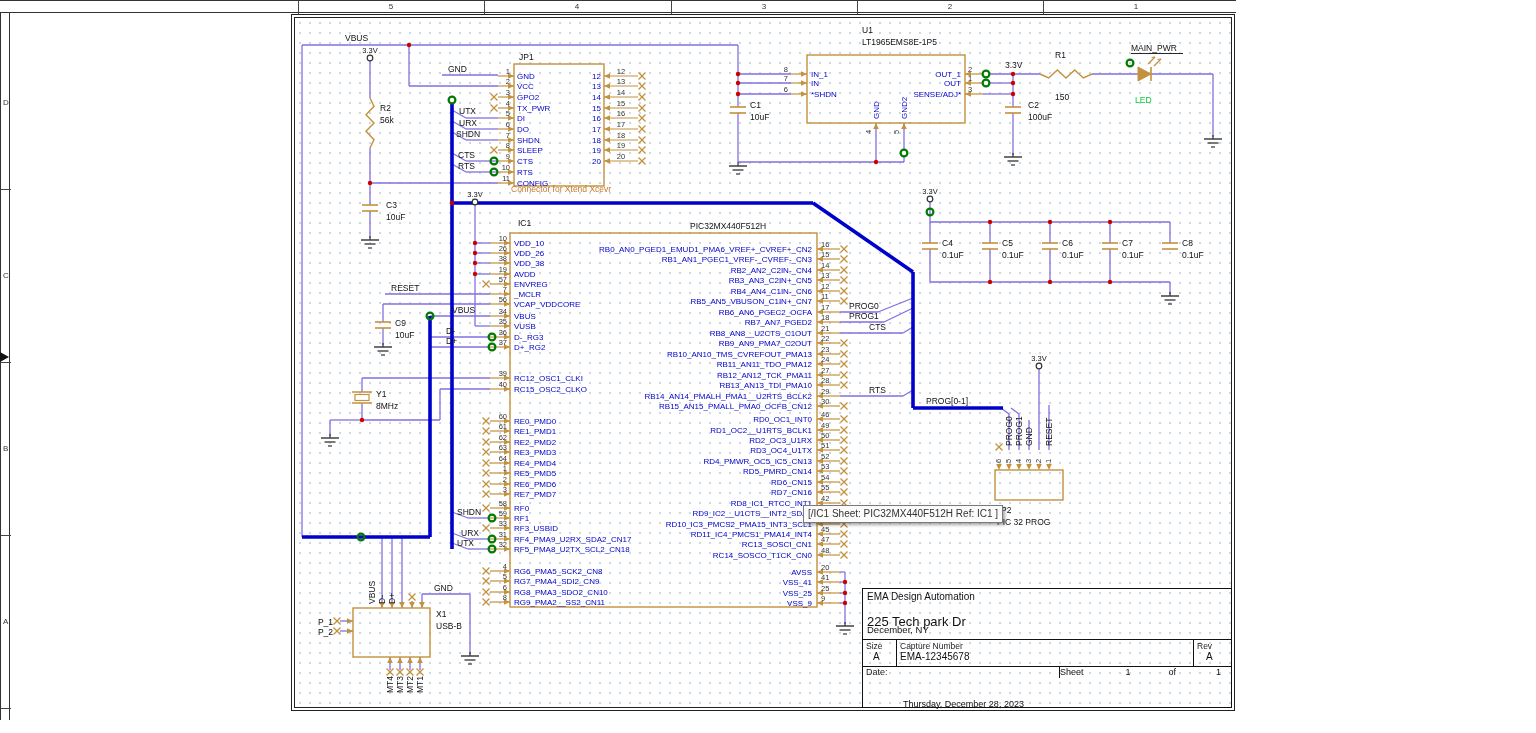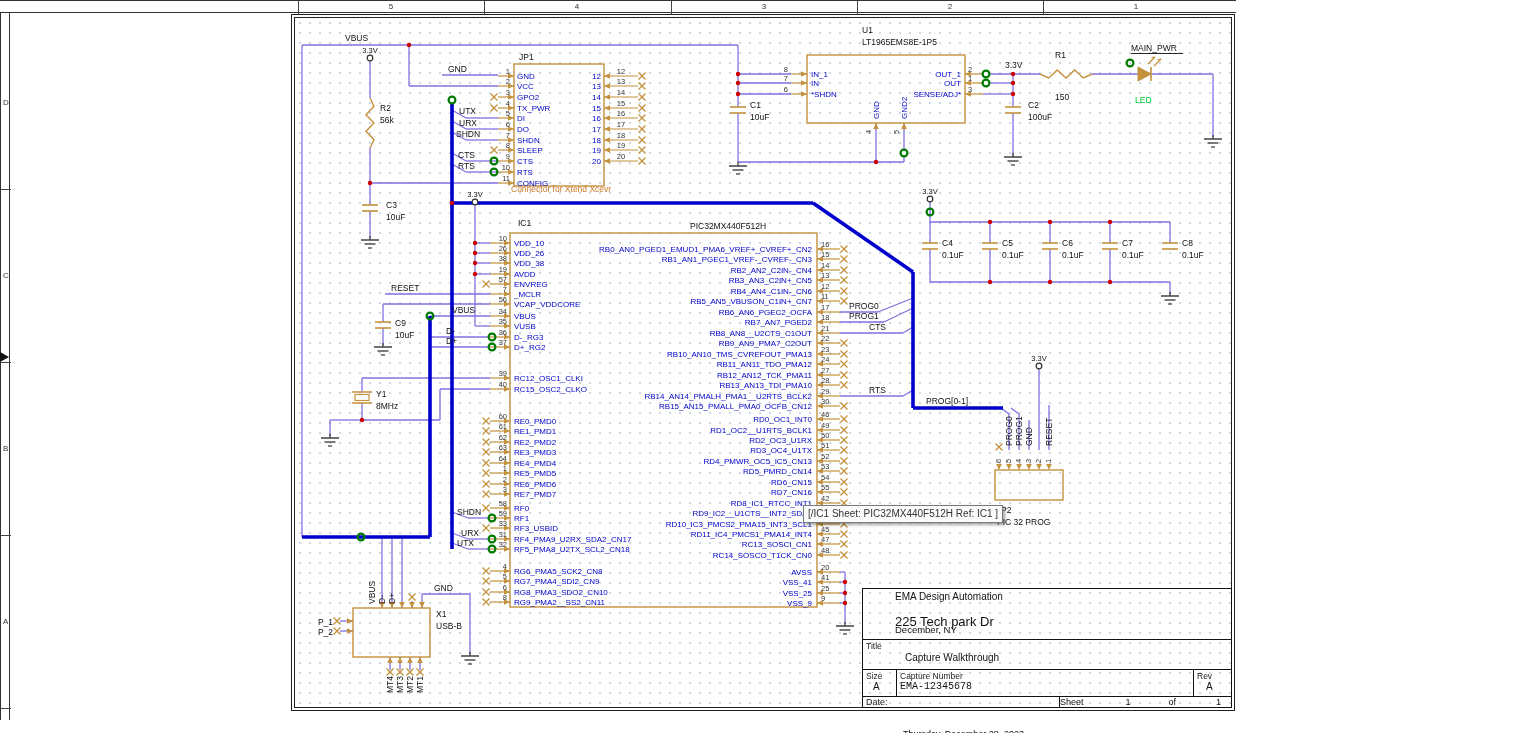--- a/index.html
+++ b/index.html
@@ -19,36 +19,36 @@
   #schem{position:absolute;left:0;top:0;}
   #schem text{font-family:"Liberation Sans",sans-serif;}
   
   #tooltip{position:absolute;left:803px;top:505px;height:16px;line-height:16px;padding:0 4px;
       background:#fbfbfb;border:1px solid #7a7a7a;box-shadow:2px 2px 3px rgba(0,0,0,.35);
       font-size:10px;color:#333;white-space:nowrap;z-index:30;}
   
   #tb{position:absolute;left:862px;top:588px;width:370px;height:120px;border:1.5px solid #111;
       box-sizing:border-box;font-size:9px;color:#111;z-index:5;}
   #tb .row{box-sizing:border-box;position:relative;width:100%;}
-  #tb .r1{height:50px;margin-left:28px;}
+  #tb .r1{height:50px;}
   #tb .r2{height:30px;border-top:1.5px solid #111;}
   #tb .r3{height:27px;border-top:1.5px solid #111;display:flex;}
   #tb .r4{height:12px;border-top:1.5px solid #111;display:flex;}
   #tb .company{position:absolute;left:4px;top:2px;font-size:10px;}
   #tb .a1{position:absolute;left:4px;top:25px;font-size:13px;}
   #tb .a2{position:absolute;left:4px;top:35px;font-size:9.5px;}
   #tb .lab{font-size:8.5px;color:#222;}
   #tb .r2 .lab{position:absolute;left:3px;top:1px;}
   #tb .titleval{position:absolute;left:42px;top:12px;font-size:10px;}
   #tb .c-size{width:34px;border-right:1.5px solid #111;box-sizing:border-box;position:relative;}
   #tb .c-doc{flex:1;position:relative;}
   #tb .c-rev{width:38px;border-left:1.5px solid #111;box-sizing:border-box;position:relative;}
   #tb .c-size .lab,#tb .c-doc .lab,#tb .c-rev .lab{position:absolute;left:3px;top:1px;}
   #tb .sizeval{position:absolute;left:10px;top:11px;font-size:10px;}
-  #tb .docval{position:absolute;left:3px;top:11px;font-size:10px;font-family:Liberation Mono, monospace;}
+  #tb .docval{position:absolute;left:3px;top:11px;font-size:10px;}
   #tb .revval{position:absolute;left:12px;top:11px;font-size:10px;}
   #tb .c-datelab{width:40px;position:relative;}
   #tb .c-date{width:156px;position:relative;margin-top:32px;}
   #tb .c-sheet{flex:1;border-left:1.5px solid #111;box-sizing:border-box;position:relative;display:flex;}
   #tb .r4 span{display:inline-block;margin-top:0px;font-size:9px;}
   #tb .r4 .lab{margin-left:3px;}
   #tb .sheetlab{margin-left:0;}
   #tb .s1{margin-left:42px;}
   #tb .of{margin-left:38px;}
   #tb .s2{margin-left:40px;}
@@ -903,24 +903,20 @@
     </svg>
 
   <div id="tooltip">[/IC1 Sheet: PIC32MX440F512H Ref: IC1 ]</div>
 
   <div id="tb">
     <div class="row r1">
       <div class="company">EMA Design Automation</div>
       <div class="a1">225 Tech park Dr</div>
       <div class="a2">December, NY</div>
     </div>
-    <div class="row r2">
-      <span class="lab">Title</span>
-      <div class="titleval">Capture Walkthrough</div>
-    </div>
     <div class="row r3">
       <div class="c-size">
         <span class="lab">Size</span>
         <div class="sizeval">A</div>
       </div>
       <div class="c-doc">
         <span class="lab">Capture Number</span>
         <div class="docval">EMA-12345678</div>
       </div>
       <div class="c-rev">

